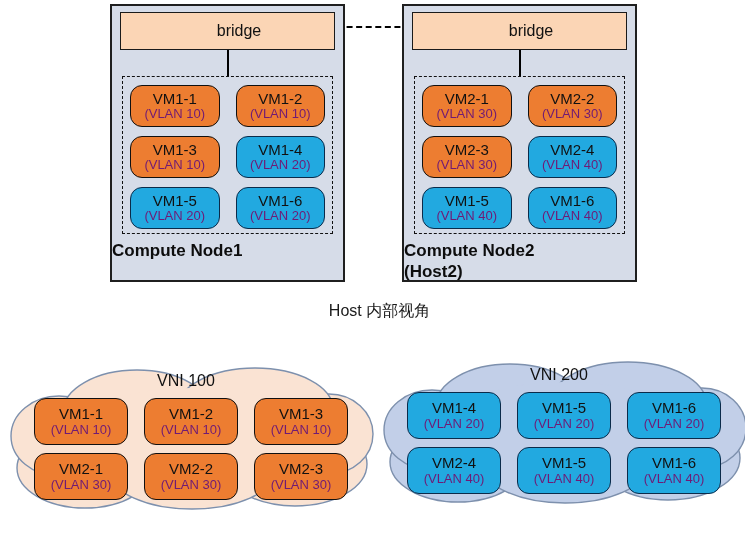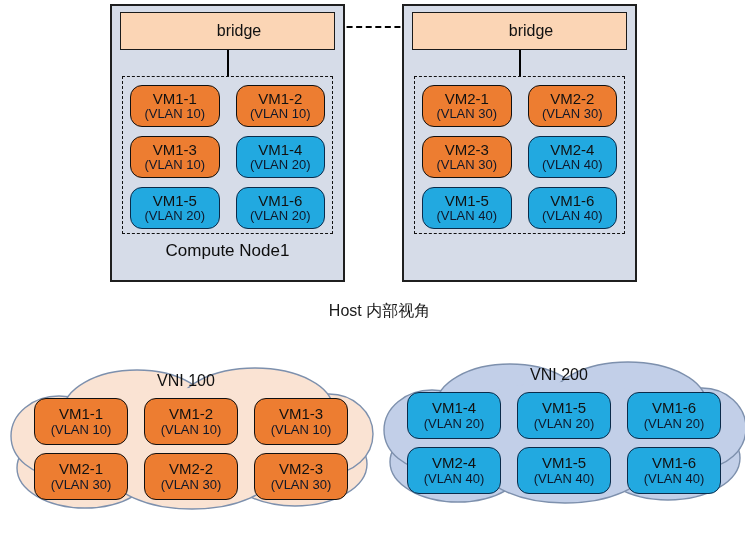--- a/index.html
+++ b/index.html
@@ -36,24 +36,24 @@
     padding:8px 7px;align-content:space-between;
   }
   .vm{
     border-radius:12px;height:42px;box-sizing:border-box;
     display:flex;flex-direction:column;align-items:center;justify-content:center;
     line-height:1.15;
   }
   .vm[data-type="orange"]{background:#ED7D31;border:1.5px solid #101010;}
   .vm[data-type="blue"]{background:#22A9E0;border:1.5px solid #0b2b4a;}
   .vm-name{font-size:15px;color:#111;}
-  .vm-vlan{font-size:13px;color:#0f172a;}
+  .vm-vlan{font-size:13px;color:#701a75;}
   .host-label{
-    position:absolute;left:0;right:0;top:234px;text-align:center;
-    font-weight:normal;font-size:17px;line-height:1.25;color:#0d0d0d;
+    position:absolute;left:0;right:0;top:234px;
+    font-weight:bold;font-size:17px;line-height:1.25;color:#0d0d0d;
   }
   
   .view-label{
     position:absolute;left:0;width:100%;text-align:center;
     font-size:16px;color:#1a1a1a;margin-left:7px;
   }
   .view-label.host-view{top:301px;}
   .view-label.tenant-view{top:515px;}
   
   .cloud{position:absolute;width:368px;height:150px;}
@@ -138,20 +138,24 @@
       </div>
       <div class="vm" data-type="blue">
         <div class="vm-name">VM1-5</div>
         <div class="vm-vlan">(VLAN 40)</div>
       </div>
       <div class="vm" data-type="blue">
         <div class="vm-name">VM1-6</div>
         <div class="vm-vlan">(VLAN 40)</div>
       </div>
     </div>
+    <div class="host-label">
+      <div>Compute Node2</div>
+      <div>(Host2)</div>
+    </div>
   </section>
 
   <div class="view-label host-view">Host 内部视角</div>
 
   <div class="cloud cloud-1">
     <svg class="cloud-svg peach" viewBox="0 0 368 150" preserveAspectRatio="none" aria-hidden="true">
       <ellipse cx="78" cy="106" rx="68" ry="40"></ellipse>
       <ellipse cx="288" cy="102" rx="72" ry="42"></ellipse>
       <ellipse cx="185" cy="110" rx="82" ry="37"></ellipse>
       <ellipse cx="52" cy="74" rx="48" ry="40"></ellipse>

